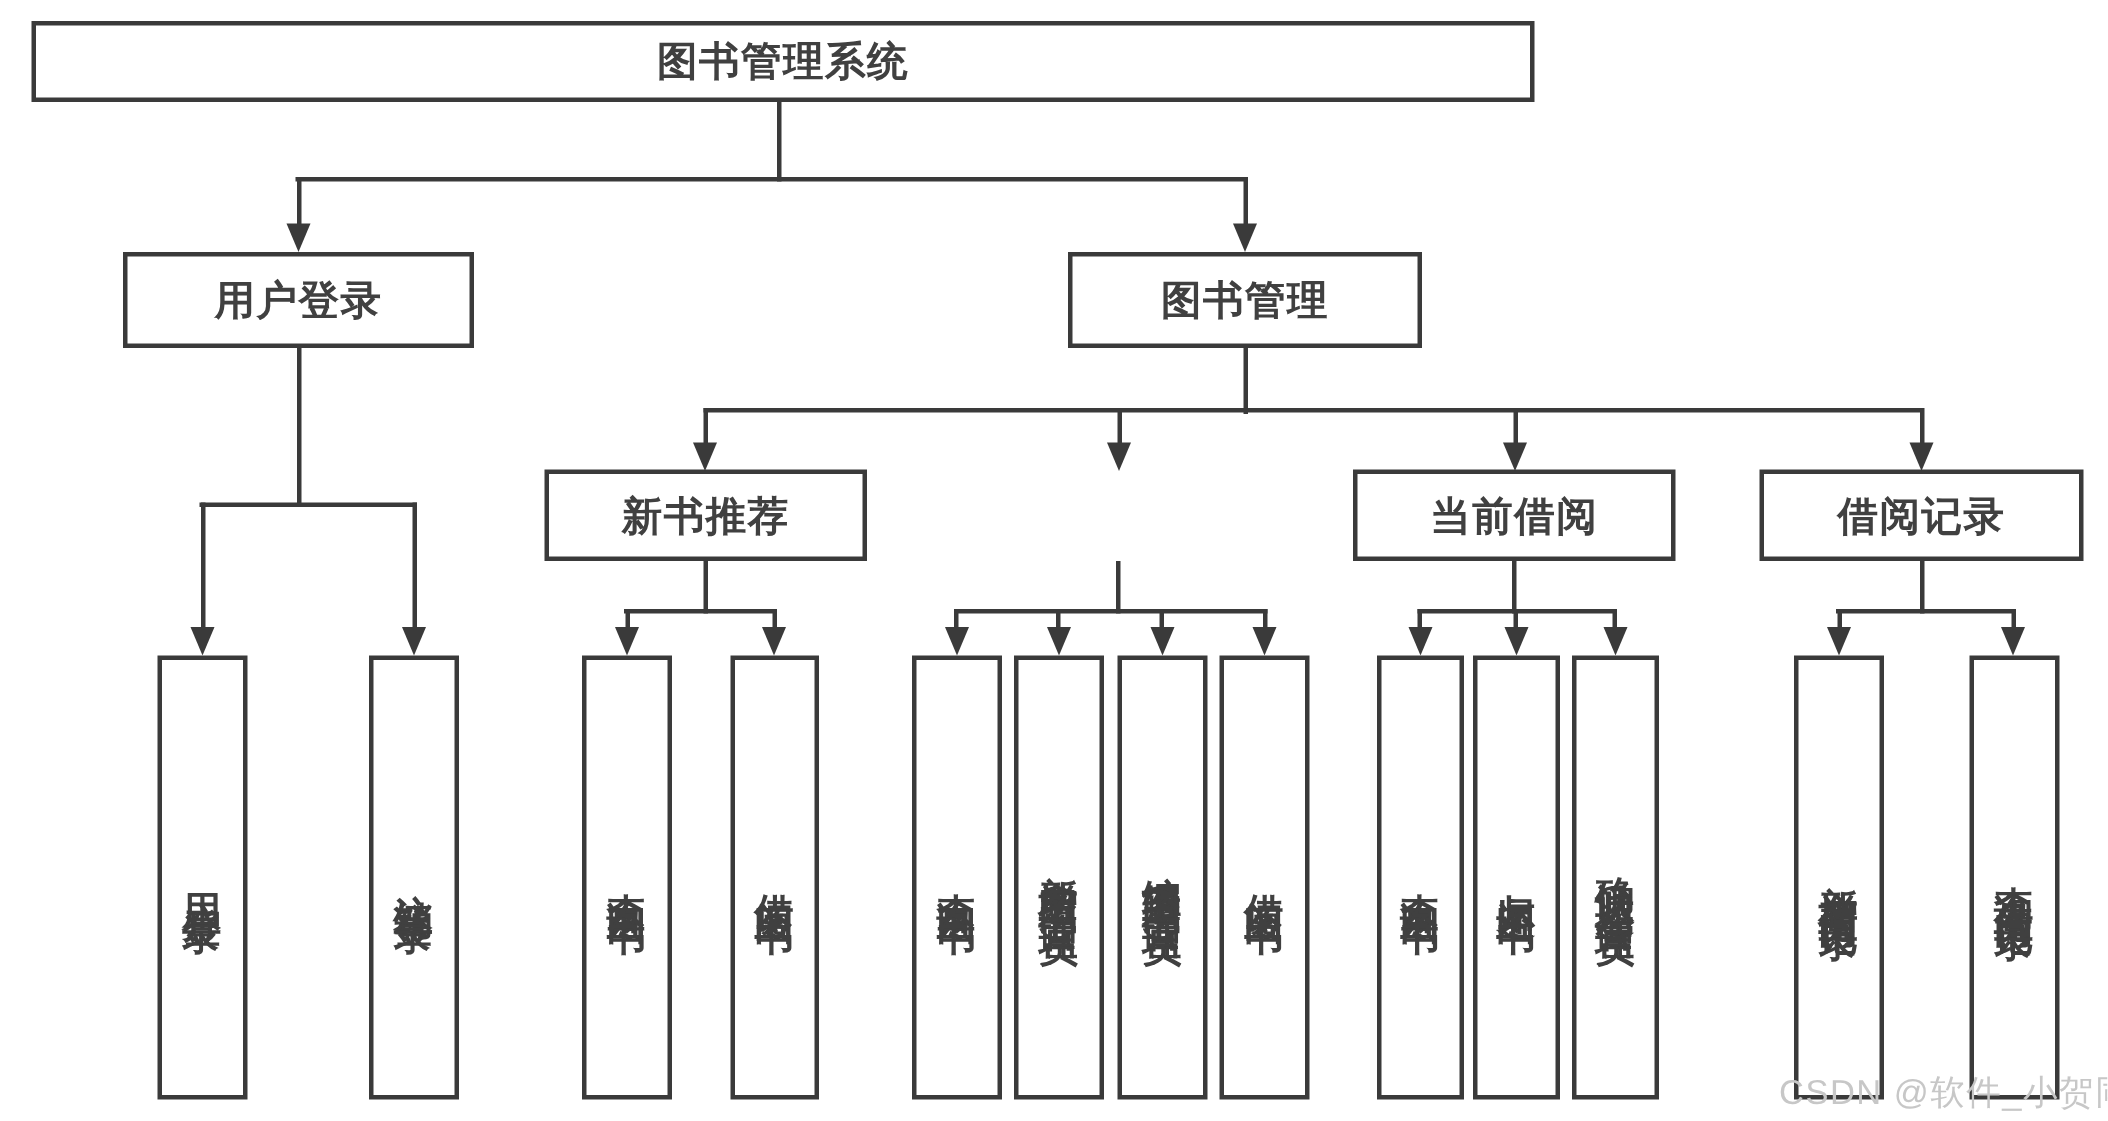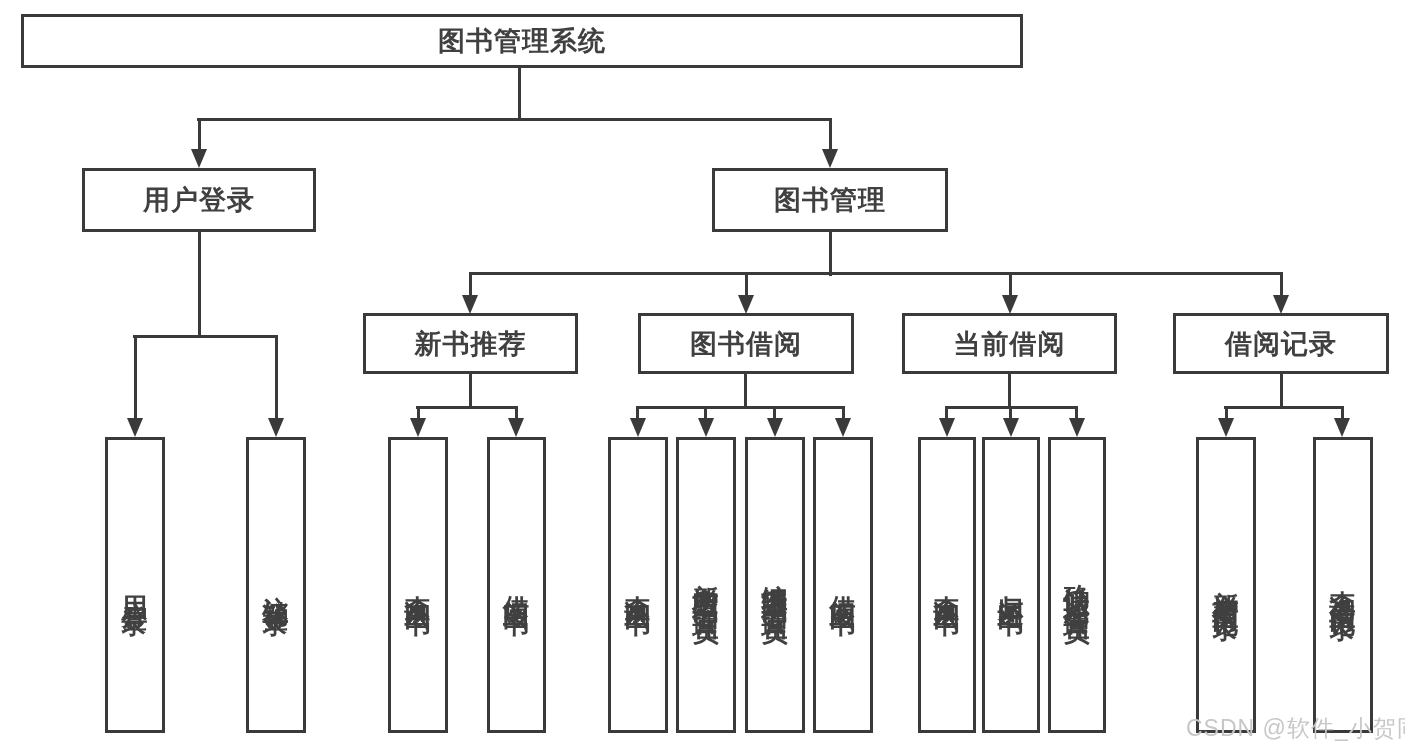--- a/index.html
+++ b/index.html
@@ -69,23 +69,20 @@
   </div>
 
   <div class="node" style="left:363px;top:313px;width:215px;height:61px">
     <span>新书推荐</span>
   </div>
 
   <div class="node" style="left:712px;top:168px;width:236px;height:64px">
     <span>图书管理</span>
   </div>
 
-  <div class="node" style="left:638px;top:313px;width:216px;height:61px">
-    <span>图书借阅</span>
-  </div>
 
   <div class="node" style="left:902px;top:313px;width:215px;height:61px">
     <span>当前借阅</span>
   </div>
 
   <div class="node" style="left:1173px;top:313px;width:216px;height:61px">
     <span>借阅记录</span>
   </div>
 
   <div class="node" style="left:105px;top:437px;width:60px;height:296px">

